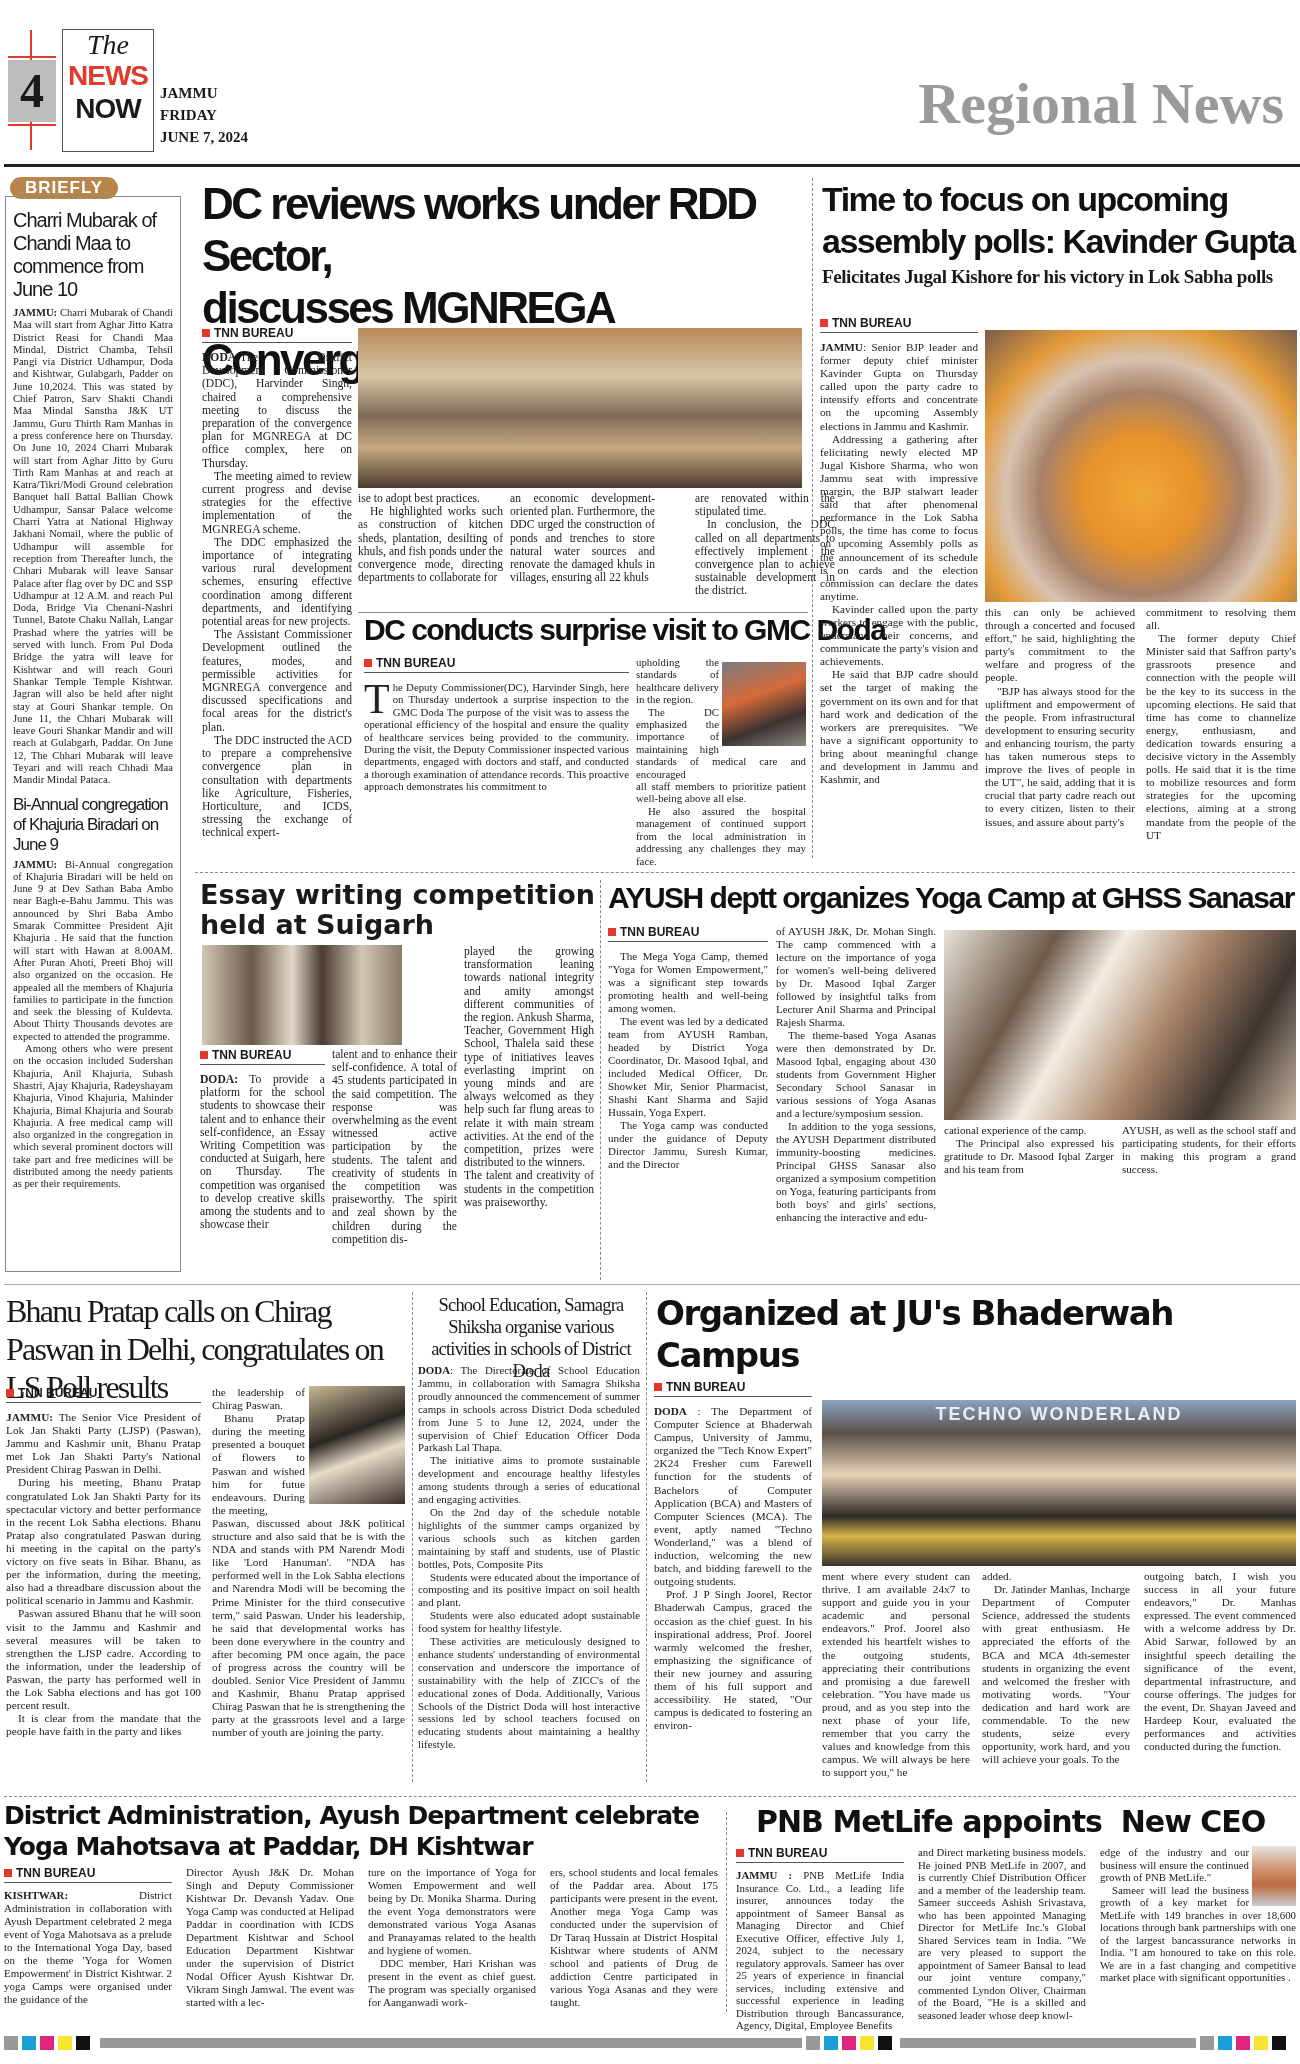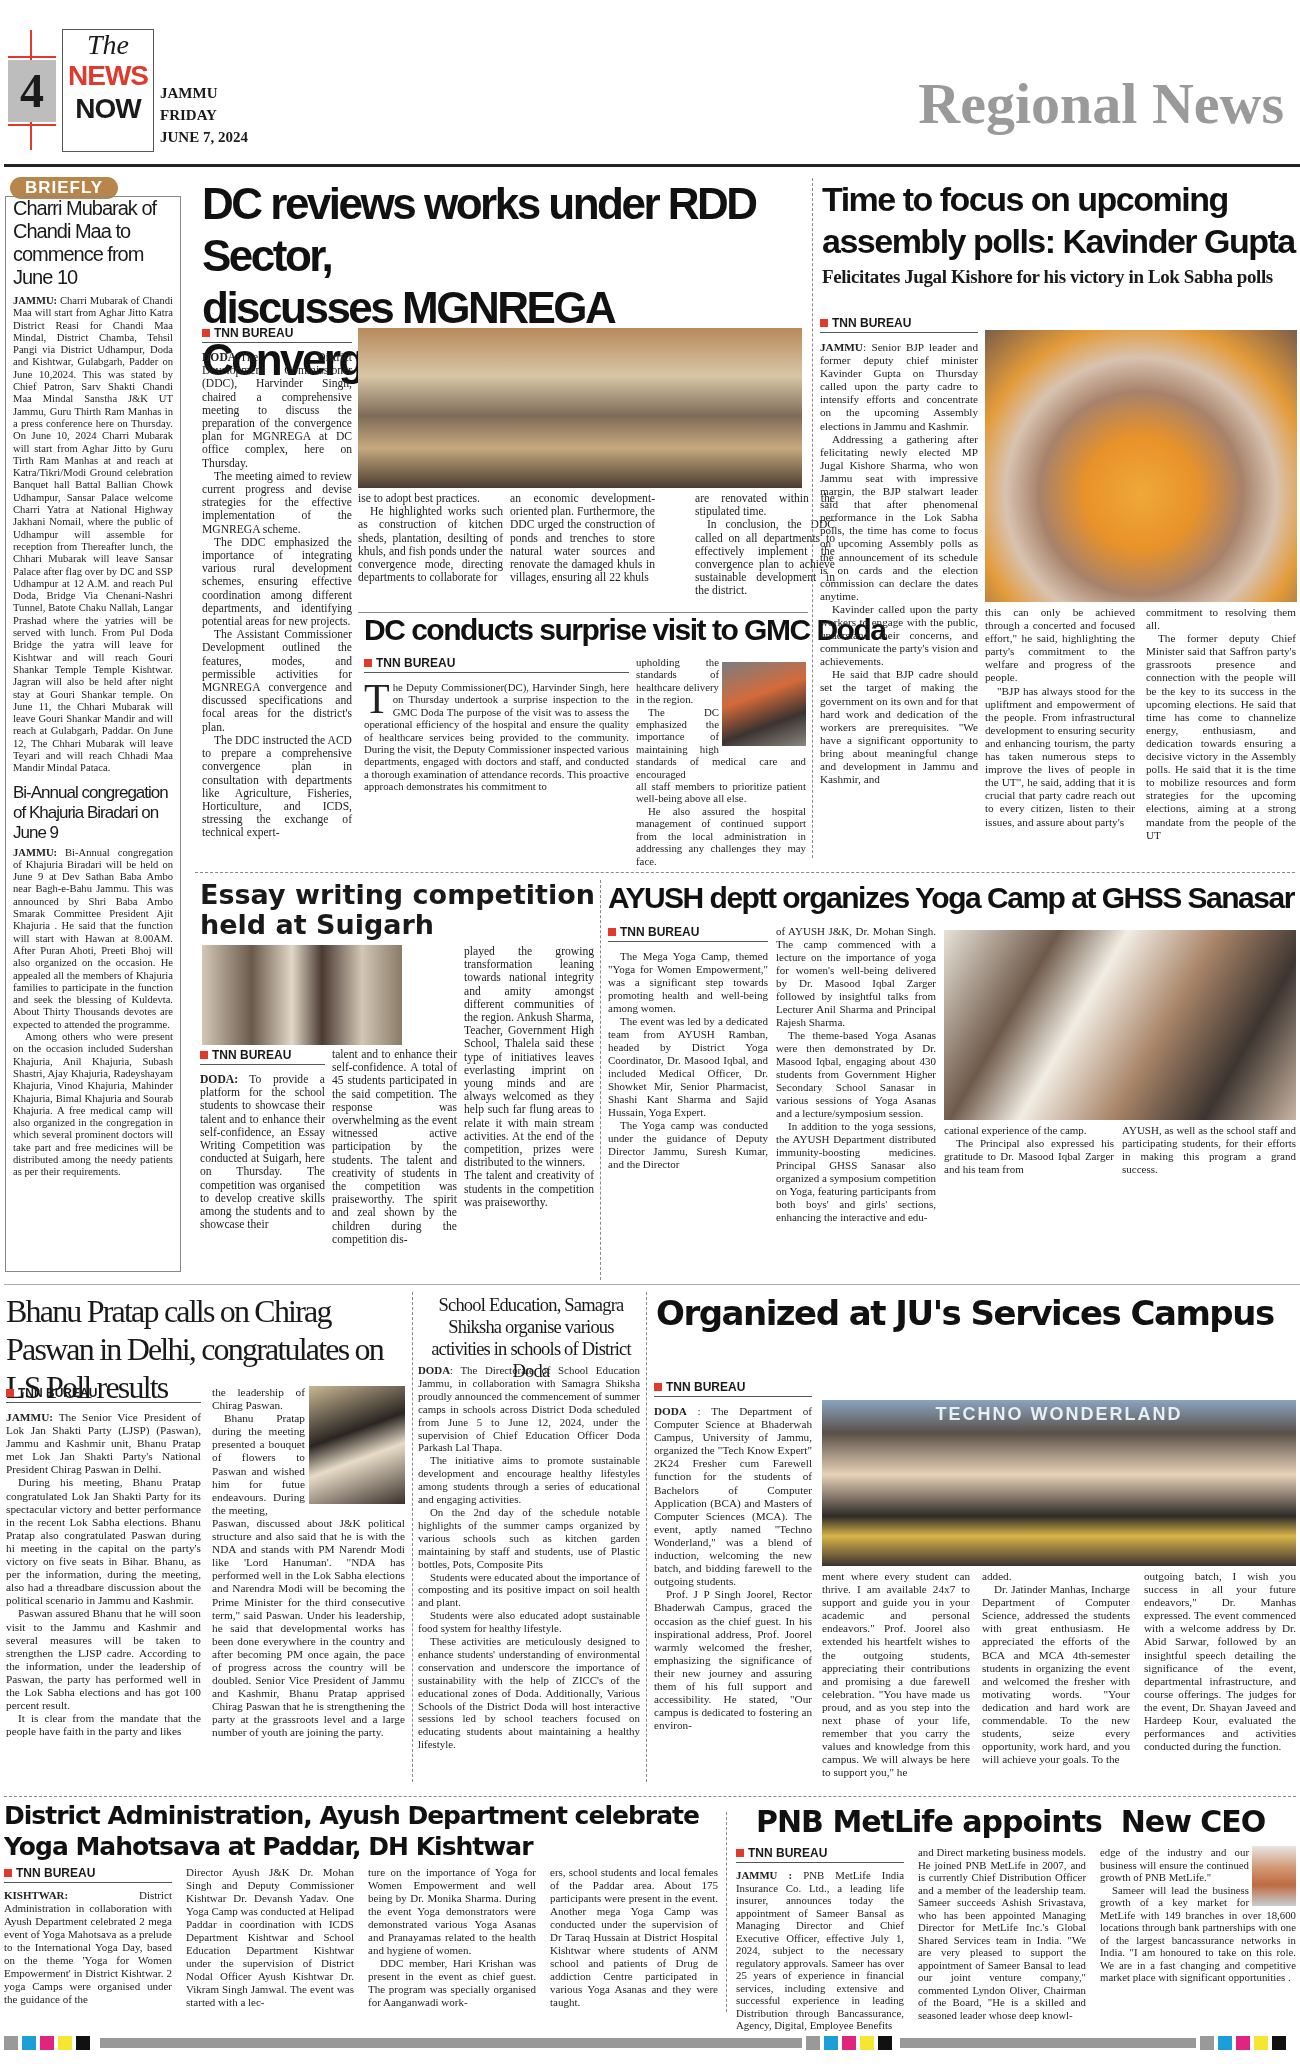--- a/index.html
+++ b/index.html
@@ -38,21 +38,21 @@
 </div>
 <div class="abs serif" style="left:160px;top:82px;font-weight:bold;font-size:15px;line-height:22px">
   <div>JAMMU</div>
   <div>FRIDAY</div>
   <div>JUNE 7, 2024</div>
 </div>
 <div class="abs serif" style="right:16px;top:70px;font-size:58px;font-weight:bold;color:#9a9a9a">Regional News</div>
 <div class="abs" style="left:4px;top:164px;width:1296px;height:3px;background:#222"></div>
 
 <div class="abs" style="left:10px;top:177px;width:108px;height:22px;background:#b8864b;border-radius:12px;color:#fff;font-family:'Liberation Sans',sans-serif;font-weight:bold;font-size:17px;text-align:center;line-height:22px;letter-spacing:1px">BRIEFLY</div>
-<div class="abs" style="left:5px;top:196px;width:176px;height:1076px;border:1px solid #888;padding:0 7px">
+<div class="abs" style="left:5px;top:196px;width:176px;height:1076px;border:1px solid #888;padding:12px 7px">
   <div class="cond" style="font-size:20px;line-height:23px;letter-spacing:-1px;margin-bottom:6px">Charri Mubarak of Chandi Maa to commence from June 10</div>
   <div class="body" style="font-size:10.6px;line-height:12.3px">
     <p class="first"><span class="dl">JAMMU:</span> <span>Charri Mubarak of Chandi Maa will start from Aghar Jitto Katra District Reasi for Chandi Maa Mindal, District Chamba, Tehsil Pangi via District Udhampur, Doda and Kishtwar, Gulabgarh, Padder on June 10,2024. This was stated by Chief Patron, Sarv Shakti Chandi Maa Mindal Sanstha J&amp;K UT Jammu, Guru Thirth Ram Manhas in a press conference here on Thursday. On June 10, 2024 Charri Mubarak will start from Aghar Jitto by Guru Tirth Ram Manhas at and reach at Katra/Tikri/Modi Ground celebration Banquet hall Battal Ballian Chowk Udhampur, Sansar Palace welcome Charri Yatra at National Highway Jakhani Nomail, where the public of Udhampur will assemble for reception from Thereafter lunch, the Chhari Mubarak will leave Sansar Palace after flag over by DC and SSP Udhampur at 12 A.M. and reach Pul Doda, Bridge Via Chenani-Nashri Tunnel, Batote Chaku Nallah, Langar Prashad where the yatries will be served with lunch. From Pul Doda Bridge the yatra will leave for Kishtwar and will reach Gouri Shankar Temple Temple Kishtwar. Jagran will also be held after night stay at Gouri Shankar temple. On June 11, the Chhari Mubarak will leave Gouri Shankar Mandir and will reach at Gulabgarh, Paddar. On June 12, The Chhari Mubarak will leave Teyari and will reach Chhadi Maa Mandir Mindal Pataca.</span></p>
   </div>
   <div class="cond" style="font-size:17px;line-height:20px;letter-spacing:-1px;margin:8px 0 4px">Bi-Annual congregation of Khajuria Biradari on June 9</div>
   <div class="body" style="font-size:10.6px;line-height:12.3px">
     <p class="first"><span class="dl">JAMMU:</span> <span>Bi-Annual congregation of Khajuria Biradari will be held on June 9 at Dev Sathan Baba Ambo near Bagh-e-Bahu Jammu. This was announced by Shri Baba Ambo Smarak Committee President Ajit Khajuria . He said that the function will start with Hawan at 8.00AM. After Puran Ahoti, Preeti Bhoj will also organized on the occasion. He appealed all the members of Khajuria families to participate in the function and seek the blessing of Kuldevta. About Thirty Thousands devotes are expected to attended the programme.</span></p>
     <p>Among others who were present on the occasion included Sudershan Khajuria, Anil Khajuria, Subash Shastri, Ajay Khajuria, Radeyshayam Khajuria, Vinod Khajuria, Mahinder Khajuria, Bimal Khajuria and Sourab Khajuria. A free medical camp will also organized in the congregation in which several prominent doctors will take part and free medicines will be distributed among the needy patients as per their requirements.</p>
   </div>
 </div>
@@ -208,21 +208,21 @@
   <p class="first"><span class="dl">DODA</span><span>: The Directorate of School Education Jammu, in collaboration with Samagra Shiksha proudly announced the commencement of summer camps in schools across District Doda scheduled from June 5 to June 12, 2024, under the supervision of Chief Education Officer Doda Parkash Lal Thapa.</span></p>
   <p>The initiative aims to promote sustainable development and encourage healthy lifestyles among students through a series of educational and engaging activities.</p>
   <p>On the 2nd day of the schedule notable highlights of the summer camps organized by various schools such as kitchen garden maintaining by staff and students, use of Plastic bottles, Pots, Composite Pits</p>
   <p>Students were educated about the importance of composting and its positive impact on soil health and plant.</p>
   <p>Students were also educated adopt sustainable food system for healthy lifestyle.</p>
   <p>These activities are meticulously designed to enhance students' understanding of environmental conservation and underscore the importance of sustainability with the help of ZICC's of the educational zones of Doda. Additionally, Various Schools of the District Doda will host interactive sessions led by school teachers focused on educating students about maintaining a healthy lifestyle.</p>
 </div>
 <div class="abs vdash" style="left:646px;top:1292px;height:490px"></div>
 
 <div class="abs" style="left:656px;top:1292px;width:640px">
-  <div class="hl" style="font-size:34px;line-height:42px;font-family:'DejaVu Sans',sans-serif;letter-spacing:-1.5px">Organized at JU's Services Campus</div>
+  <div class="hl" style="font-size:34px;line-height:42px;font-family:'DejaVu Sans',sans-serif;letter-spacing:-1.5px">Organized at JU's Bhaderwah Campus</div>
 </div>
 <div class="col" style="left:654px;top:1380px;width:158px">
   <div class="byline">
       <span class="sq"></span>
       <span>TNN BUREAU</span>
     </div>
   <div class="body" style="font-size:11.2px;line-height:13.1px">
     <p class="first"><span class="dl">DODA</span><span> : The Department of Computer Science at Bhaderwah Campus, University of Jammu, organized the "Tech Know Expert" 2K24 Fresher cum Farewell function for the students of Bachelors of Computer Application (BCA) and Masters of Computer Sciences (MCA). The event, aptly named "Techno Wonderland," was a blend of induction, welcoming the new batch, and bidding farewell to the outgoing students.</span></p>
     <p>Prof. J P Singh Joorel, Rector Bhaderwah Campus, graced the occasion as the chief guest. In his inspirational address, Prof. Joorel warmly welcomed the fresher, emphasizing the significance of their new journey and assuring them of his full support and accessibility. He stated, "Our campus is dedicated to fostering an environ-</p>
   </div>

